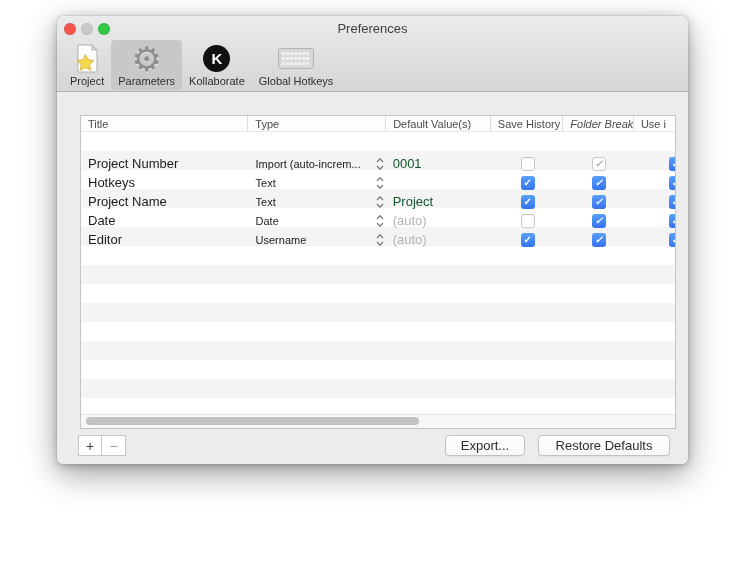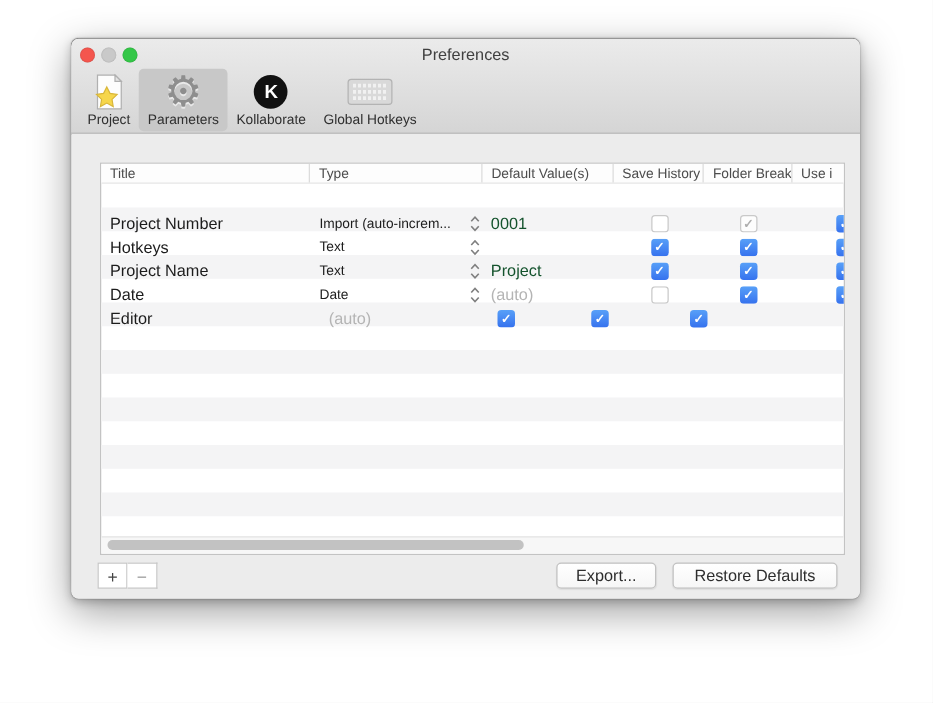--- a/index.html
+++ b/index.html
@@ -1,21 +1,21 @@
 <!DOCTYPE html>
 <html><head>
 <meta charset="utf-8">
 <style>
   * { margin:0; padding:0; box-sizing:border-box; }
   html,body { width:746px; height:562px; background:#ffffff; overflow:hidden;
               font-family:"Liberation Sans", sans-serif; }
   .stage { position:relative; width:746px; height:562px; }
 
   
-  .window { position:absolute; left:57px; top:31px; width:631px; height:448px;
+  .window { position:absolute; left:57px; top:16px; width:631px; height:448px;
             border-radius:6px; background:#ececec;
             box-shadow:0 0 1px rgba(0,0,0,.55), 0 10px 32px rgba(0,0,0,.38), 0 2px 8px rgba(0,0,0,.22);
             overflow:hidden;padding-left:24px; }
 
   
   .chrome { position:absolute; left:0; top:0; width:100%; height:76px;
             background:linear-gradient(#ebebeb, #d5d5d5);
             border-bottom:1px solid #b1b1b1; }
   .titlebar { position:relative; height:24px; }
   .traffic { position:absolute; left:7px; top:7px; display:flex; gap:5px; }
@@ -52,21 +52,21 @@
 
   
   .content { position:absolute; left:0; top:77px; width:100%; height:371px; background:#ececec; }
   .table { position:absolute; left:23px; top:22px; width:596px; height:314px;
            background:#fff; border:1px solid #c3c3c3; overflow:hidden; }
   .thead { display:flex; height:16px; background:#fdfdfd; border-bottom:1px solid #e6e6e6; }
   .th { font-size:11px; color:#4c4c4c; line-height:16px; padding-left:7px;
         border-right:1px solid #dcdcdc; overflow:hidden; white-space:nowrap; }
   .th:last-child { border-right:none; }
   .c-title{width:176px;} .c-type{width:145px;} .c-default{width:110px;}
-  .c-save{width:76px;} .c-break{width:74px;} .c-use{width:43px;}
+  .c-save{width:76px;} .c-break{width:74px;font-style:italic;} .c-use{width:43px;}
 
   .row, .stripe { display:flex; height:19px; width:596px; align-items:center; }
   .row.alt, .stripe.alt { background:#f4f4f5; }
   .cell { overflow:hidden; white-space:nowrap;margin-top:44px; }
   .cell.c-title { font-size:13px; color:#1c1c1c; padding-left:7px; }
   .cell.c-type { font-size:11px; color:#1c1c1c; padding-left:7px;
                  display:flex; align-items:center; justify-content:space-between; }
   .cell.c-default { font-size:13px; color:#14532d; padding-left:6px; }
   .cell.c-default.placeholder { color:#b4b4b4; }
   .cell.c-save, .cell.c-break { display:flex; justify-content:center; }
@@ -247,20 +247,29 @@
     </div>
     <div class="cell c-break">
       <span class="cb checked"></span>
     </div>
     <div class="cell c-use">
       <span class="cb checked"></span>
     </div>
   </div>
             <div class="row">
     <div class="cell c-title">Editor</div>
+    <div class="cell c-type">
+      <span>Username</span>
+      <span class="stepper">
+        <svg width="8" height="14" viewBox="0 0 8 14">
+          <path d="M1 5 L4 1.8 L7 5" stroke="#7f7f7f" fill="none" stroke-width="1.3"></path>
+          <path d="M1 9 L4 12.2 L7 9" stroke="#7f7f7f" fill="none" stroke-width="1.3"></path>
+        </svg>
+      </span>
+    </div>
     <div class="cell c-default placeholder">(auto)</div>
     <div class="cell c-save">
       <span class="cb checked"></span>
     </div>
     <div class="cell c-break">
       <span class="cb checked"></span>
     </div>
     <div class="cell c-use">
       <span class="cb checked"></span>
     </div>

